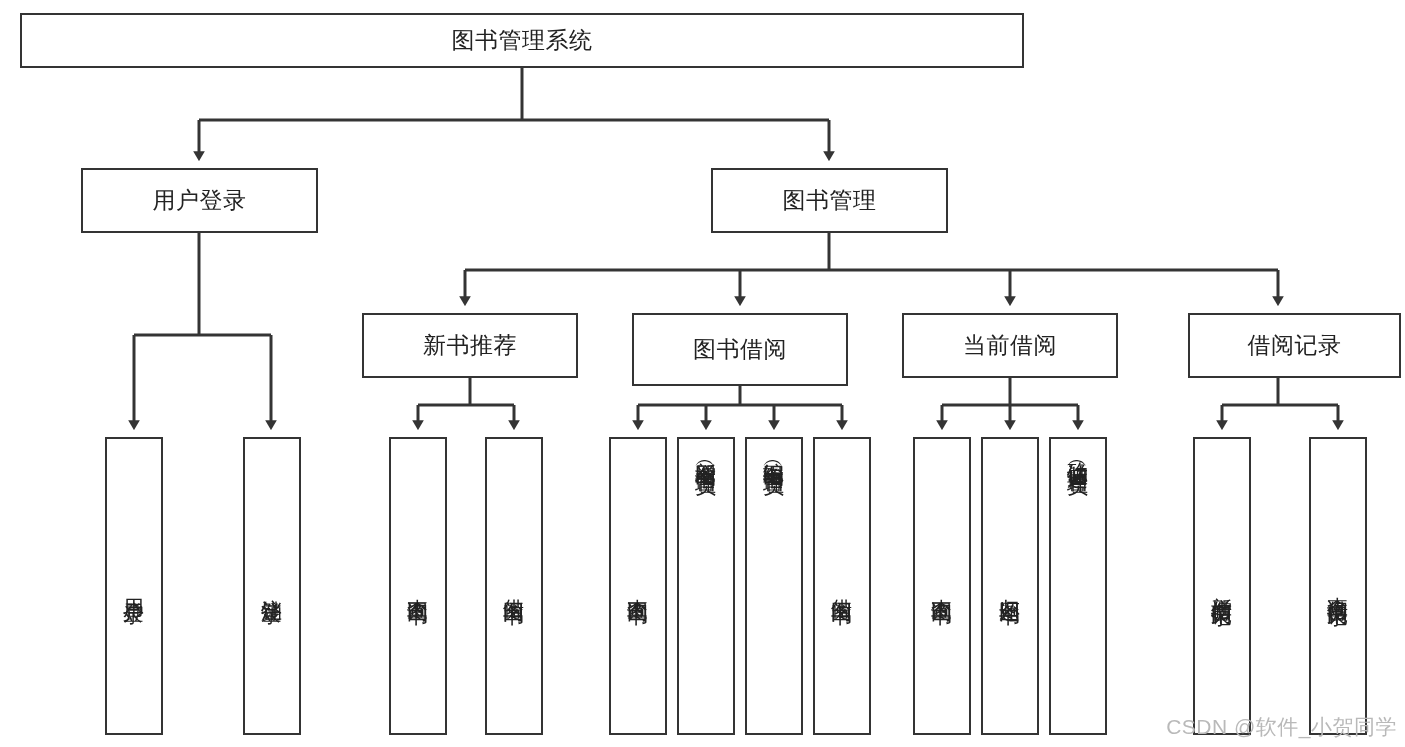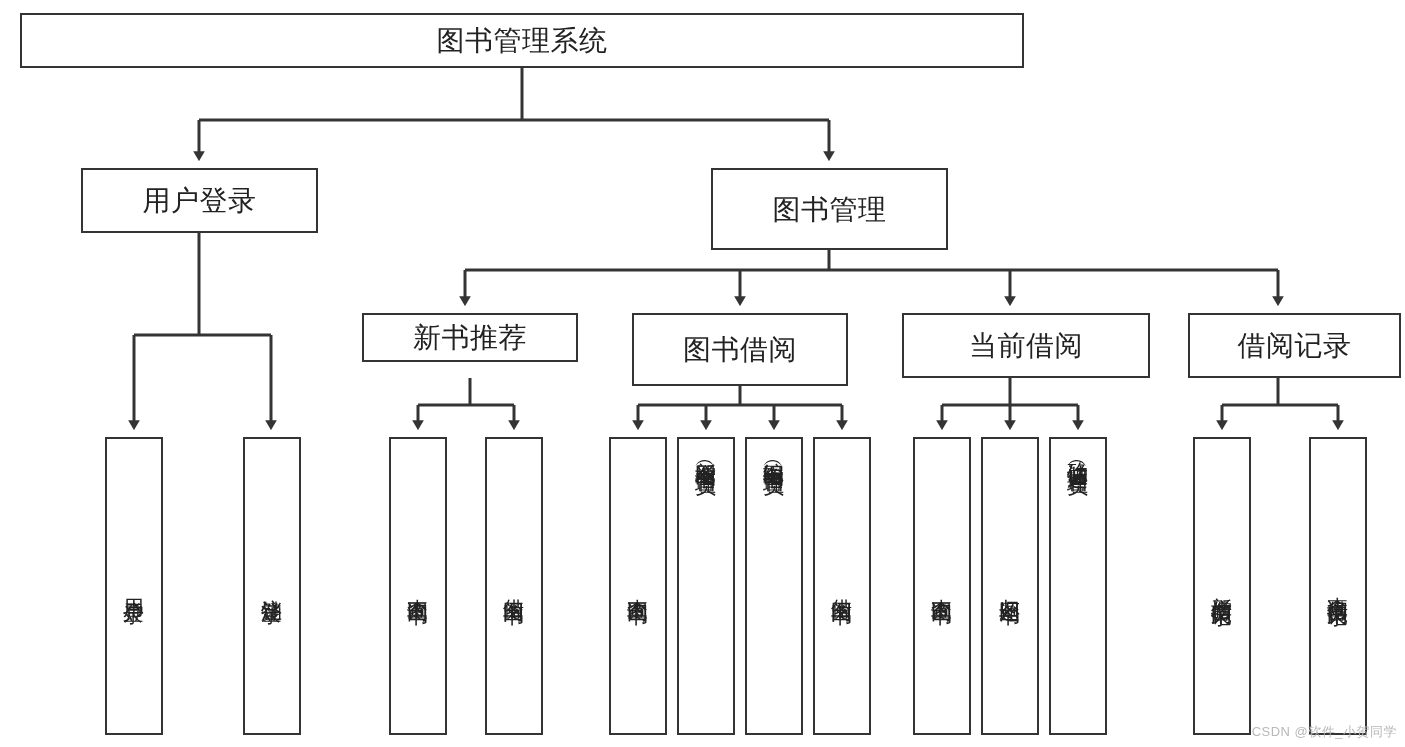--- a/index.html
+++ b/index.html
@@ -29,21 +29,21 @@
     box-sizing: border-box;
     background: #ffffff;
     border: 2px solid #343434;
     display: flex;
     align-items: center;
     justify-content: center;
     overflow: hidden;
   }
   .node .label {
     color: #222222;
-    font-size: 28px;
+    font-size: 23px;
     line-height: 1.25;
     letter-spacing: 0.5px;
     white-space: nowrap;
     text-align: center;
   }
   .node.vertical .label {
     writing-mode: vertical-rl;
     text-orientation: upright;
     font-size: 21px;
     letter-spacing: 2px;
@@ -54,21 +54,21 @@
     padding-top: 6px;
   }
   .node.vertical.centered {
     align-items: center;
     padding-top: 0;
   }
   .watermark {
     position: absolute;
     right: 8px;
     bottom: 6px;
-    font-size: 13px;
+    font-size: 21px;
     color: #b9b9b9;
     letter-spacing: 0.5px;
     white-space: nowrap;
     user-select: none;
   }
 </style>
 </head>
 <body>
 
 <div id="canvas">
@@ -123,31 +123,31 @@
     </g>
   </svg>
 
   <div class="node" style="left:20px; top:13px; width:1004px; height:55px;">
     <span class="label">图书管理系统</span>
   </div>
 
   <div class="node" style="left:81px; top:168px; width:237px; height:65px;">
     <span class="label">用户登录</span>
   </div>
-  <div class="node" style="left:711px; top:168px; width:237px; height:82px;">
+  <div class="node" style="left:711px; top:168px; width:237px; height:65px;">
     <span class="label">图书管理</span>
   </div>
 
-  <div class="node" style="left:362px; top:313px; width:216px; height:49px;align-items:center;">
+  <div class="node" style="left:362px; top:313px; width:216px; height:65px;align-items:center;">
     <span class="label">新书推荐</span>
   </div>
   <div class="node" style="left:632px; top:313px; width:216px; height:73px;">
     <span class="label">图书借阅</span>
   </div>
-  <div class="node" style="left:902px; top:313px; width:248px; height:65px;">
+  <div class="node" style="left:902px; top:313px; width:216px; height:65px;">
     <span class="label">当前借阅</span>
   </div>
   <div class="node" style="left:1172px; top:313px; width:213px; height:65px;margin-left:16px;">
     <span class="label">借阅记录</span>
   </div>
 
   <div class="node vertical centered" style="left:105px; top:437px; width:58px; height:298px;">
     <span class="label">用户登录</span>
   </div>
   <div class="node vertical centered" style="left:243px; top:437px; width:58px; height:298px;">

